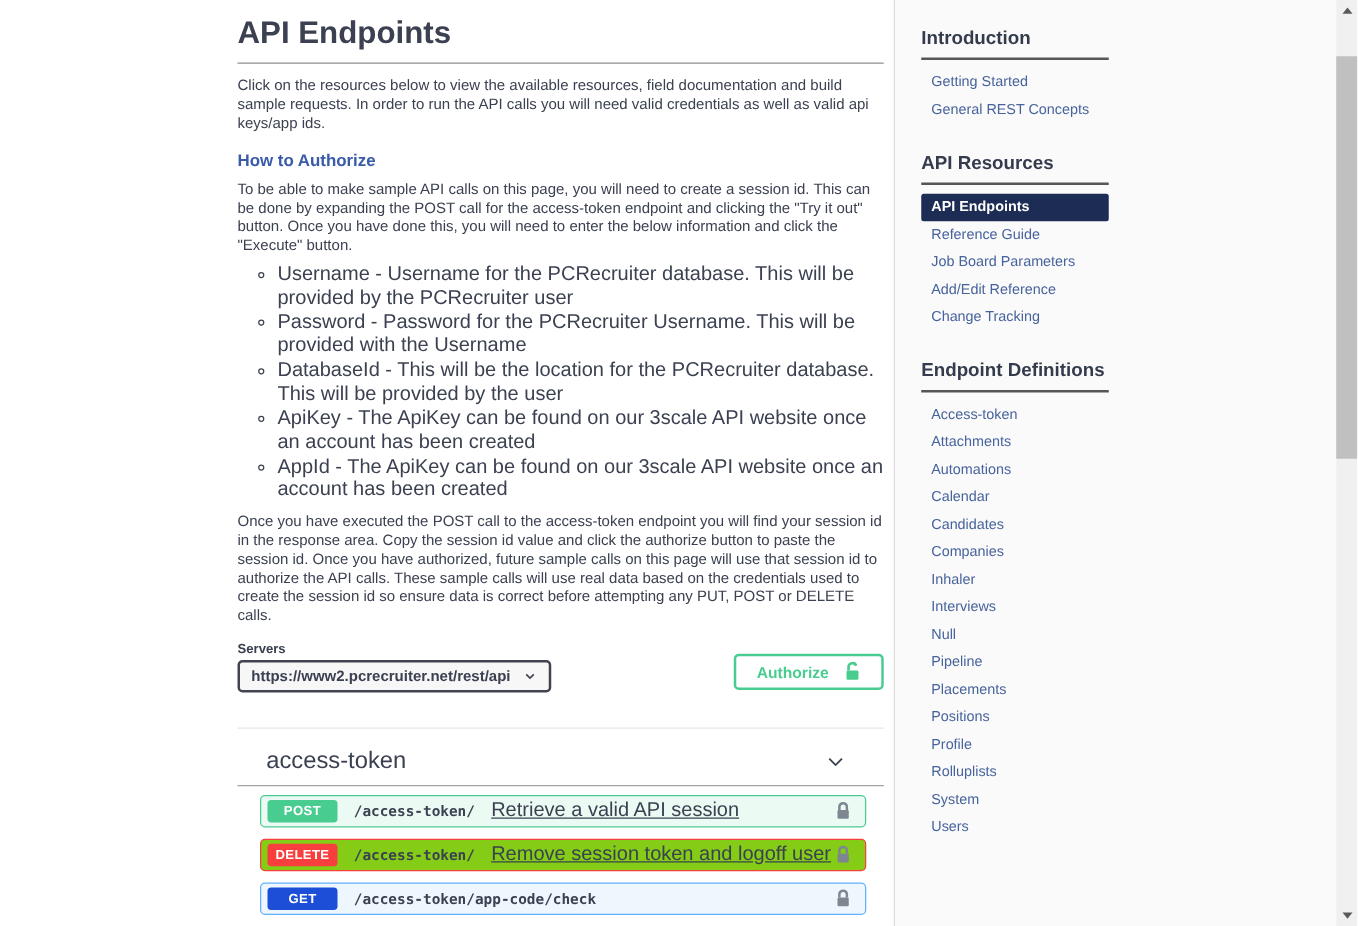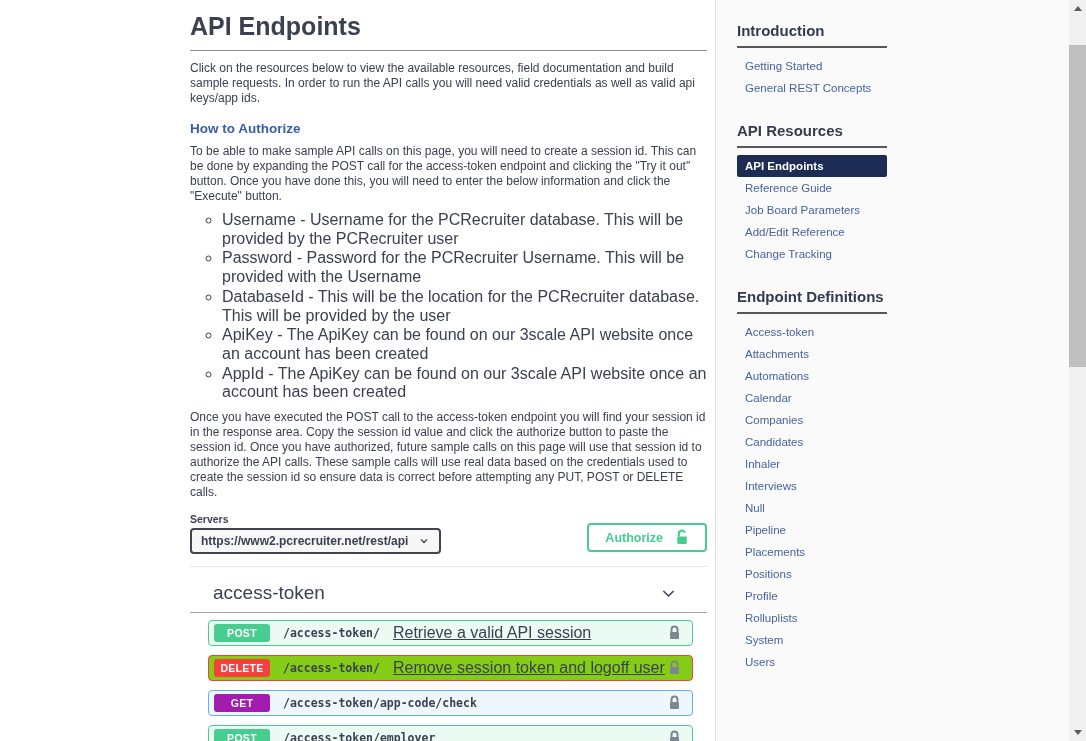--- a/index.html
+++ b/index.html
@@ -9,35 +9,35 @@
 
   
   .main { position:absolute; left:190px; top:0; width:517px; }
   .page-title { font-size:25px; font-weight:600; color:#3b4151; margin-top:12px; padding-bottom:9px; border-bottom:1px solid #8f8f8f; }
   .intro { font-size:12px; line-height:1.25; margin-top:10px; }
   .how-heading { font-size:13.5px; font-weight:bold; color:#3a5ba9; margin-top:15px; }
   .para { font-size:12px; line-height:1.25; margin-top:8px; }
   .bullets { margin:7px 0 0 0; padding-left:32px; list-style:circle; font-size:16px; line-height:1.17; }
   .bullets li { margin-bottom:1px; }
 
-  .scheme-row { margin-top:13px; padding-bottom:12px; border-bottom:1px solid #e6e6e6; display:flex; justify-content:space-between; align-items:flex-end; }
+  .scheme-row { margin-top:13px; padding-bottom:28px; border-bottom:1px solid #e6e6e6; display:flex; justify-content:space-between; align-items:flex-end; }
   .servers-label { font-size:10.5px; font-weight:bold; margin-bottom:3px; }
   .server-select { display:flex; align-items:center; gap:10px; border:2px solid #41444e; border-radius:4px; background:#f7f7f7; padding:4px 9px; font-size:12px; font-weight:bold; color:#3b4151; cursor:pointer; width:fit-content; }
   .authorize-btn { display:flex; align-items:center; gap:12px; background:#fff; border:2px solid #49cc90; color:#49cc90; font-weight:bold; font-size:12.5px; padding:4px 16px; border-radius:4px; cursor:pointer; margin-bottom:2px; font-family:"Liberation Sans",sans-serif; }
 
   .sec-header { display:flex; justify-content:space-between; align-items:center; font-size:19px; color:#3b4151; padding:11px 30px 8px 23px; cursor:pointer; }
   .sec-header.first { border-bottom:1px solid #a3a3a3; margin-top:4px; }
 
   .ops { padding:7px 14px 4px 18px; }
   .op { display:flex; align-items:center; height:26px; border:1px solid; border-radius:4px; margin-bottom:9px; padding:0 11px 0 5px; cursor:pointer; }
   .op-get    { background:#eff7fe; border-color:#61affe; }
   .op-post   { background:#ecfaf4; border-color:#49cc90; }
   .op-delete { background:#84cc16; border-color:#f93e3e; }
   .badge { display:inline-block; width:56px; text-align:center; padding:3px 0; border-radius:3px; color:#fff; font-size:10.5px; font-weight:bold; letter-spacing:.3px; }
-  .badge-get    { background:#a21caf; }
+  .badge-get    { background:#1d4ed8; }
   .badge-post   { background:#49cc90; }
   .badge-delete { background:#f93e3e; }
   .op-path { font-family:"DejaVu Sans Mono", monospace; font-weight:bold; font-size:11.5px; margin-left:13px; color:#3b4151; }
   .op-desc { font-size:16px; margin-left:13px; color:#3b4151;text-decoration:underline; }
   .op-lock { margin-left:auto; display:flex; align-items:center; }
 
   
   .divider { position:absolute; left:715px; top:0; width:1px; height:741px; background:#dcdcdc; }
   .side-col { position:absolute; left:716px; top:0; width:353px; height:741px; background:#fafafa; }
   .sidebar { position:absolute; left:737px; top:22px; width:300px; }
@@ -181,22 +181,22 @@
       <a class="side-link">Add/Edit Reference</a>
       <a class="side-link">Change Tracking</a>
     </div>
 
     <div class="side-group">
       <div class="side-heading">Endpoint Definitions</div>
       <a class="side-link">Access-token</a>
       <a class="side-link">Attachments</a>
       <a class="side-link">Automations</a>
       <a class="side-link">Calendar</a>
+      <a class="side-link">Candidates</a>
       <a class="side-link">Companies</a>
-      <a class="side-link">Candidates</a>
       <a class="side-link">Inhaler</a>
       <a class="side-link">Interviews</a>
       <a class="side-link">Null</a>
       <a class="side-link">Pipeline</a>
       <a class="side-link">Placements</a>
       <a class="side-link">Positions</a>
       <a class="side-link">Profile</a>
       <a class="side-link">Rolluplists</a>
       <a class="side-link">System</a>
       <a class="side-link">Users</a>

